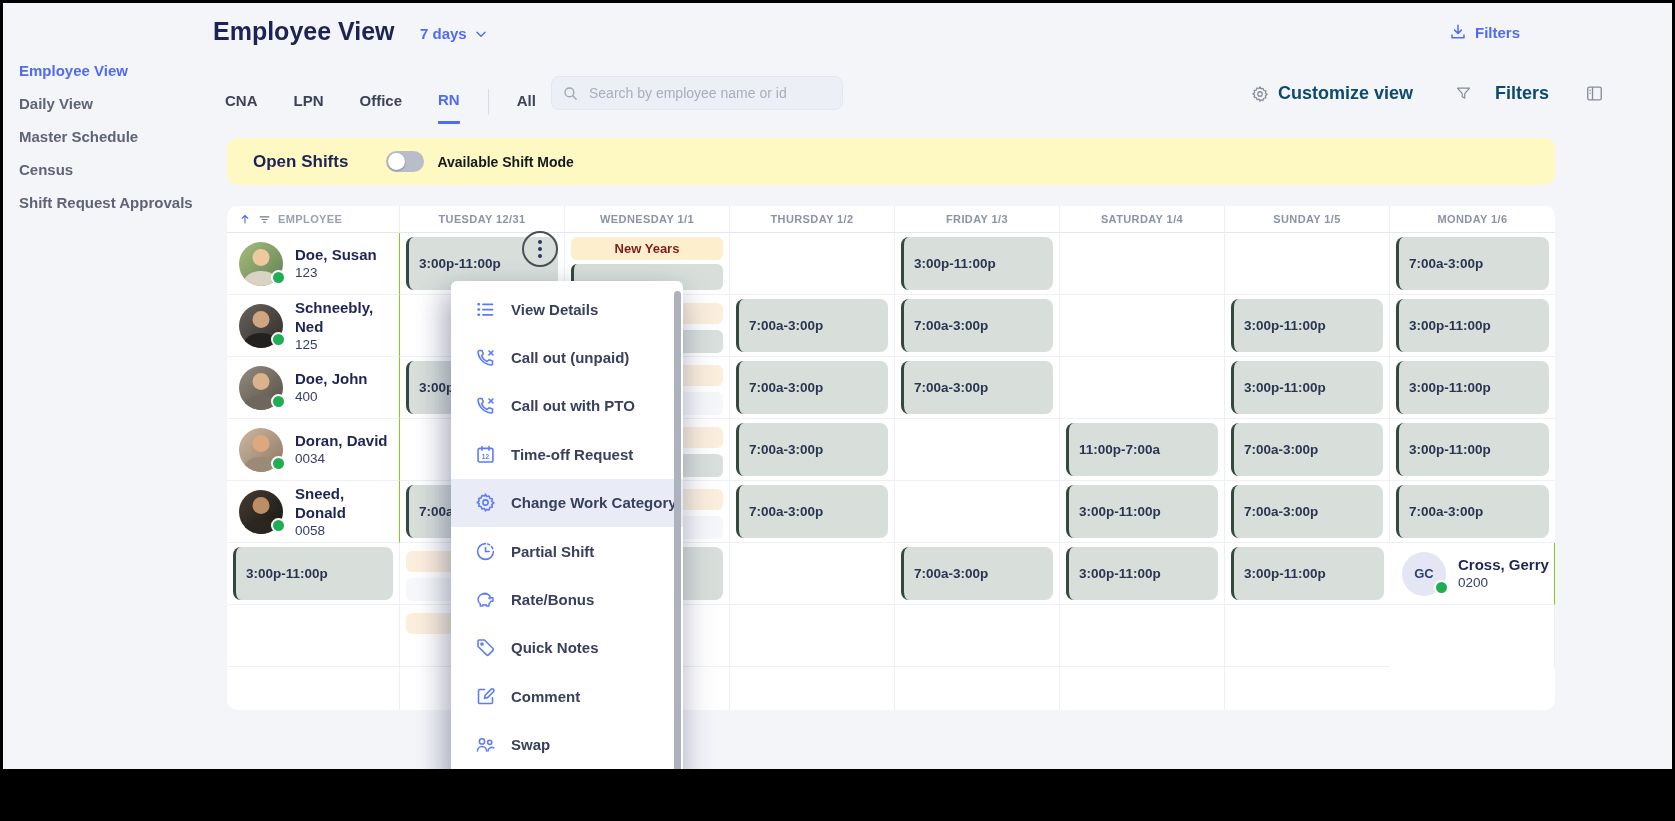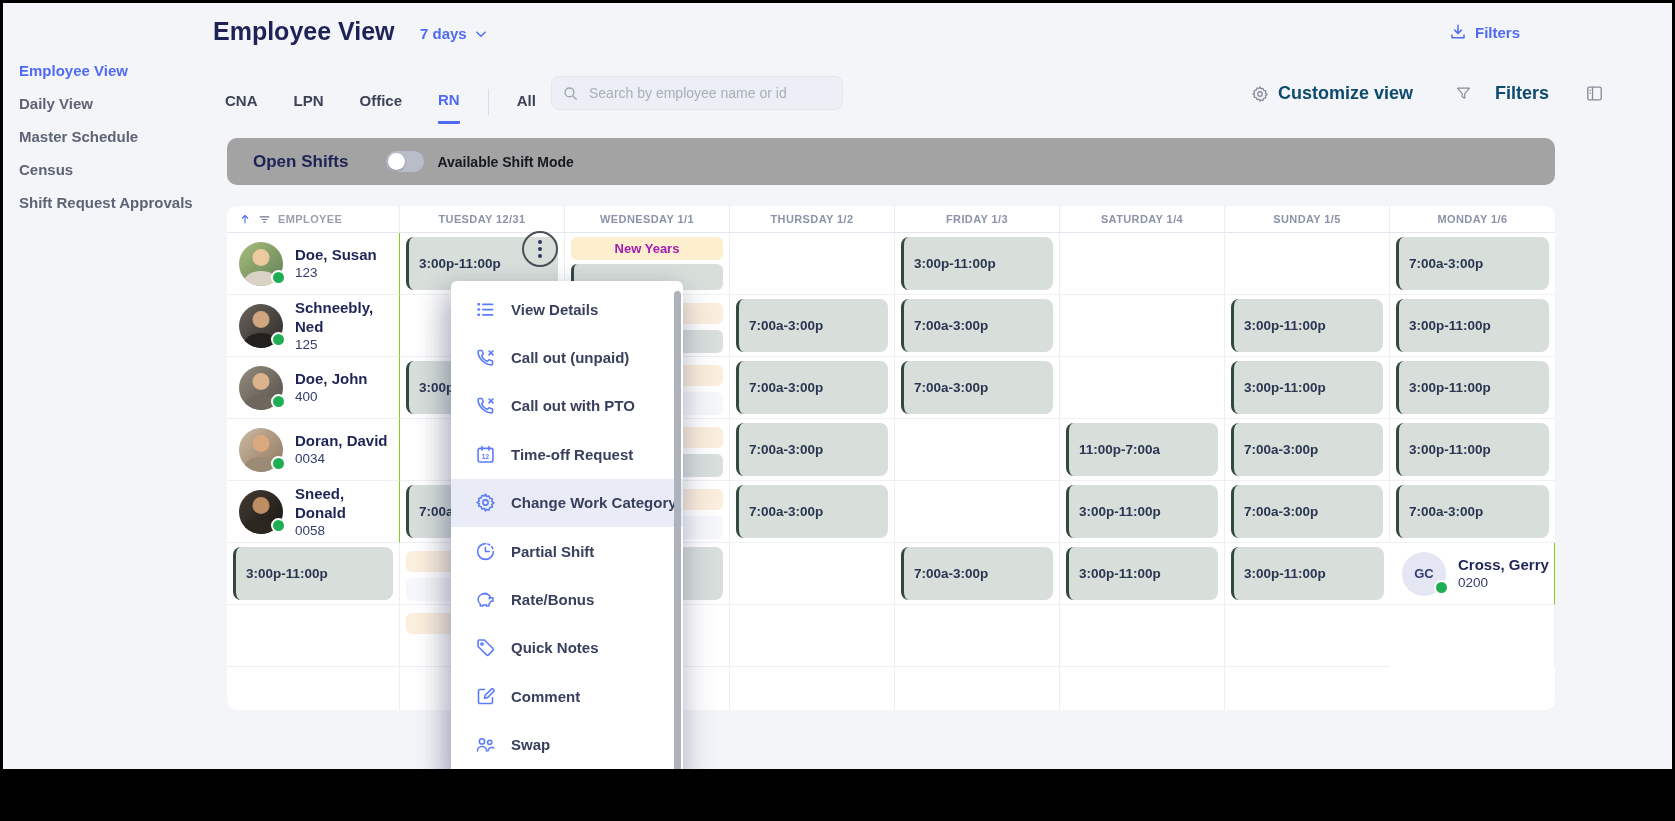--- a/index.html
+++ b/index.html
@@ -25,21 +25,21 @@
   .tab-divider{width:1px;height:26px;background:#d9dce6;margin:0 -8px 10px -8px;}
   .search{position:absolute;left:548px;top:73px;width:292px;height:34px;background:#edeff6;border:1px solid #e3e6ef;border-radius:8px;display:flex;align-items:center;padding:0 10px;box-sizing:border-box;}
   .search input{border:none;outline:none;background:transparent;font-size:14px;color:#5a6070;width:100%;font-family:"Liberation Sans",sans-serif;}
   .search input::placeholder{color:#a9aebc;}
   .right-ctls{position:absolute;left:1248px;top:80px;display:flex;align-items:center;}
   .ctl{display:flex;align-items:center;gap:9px;font-size:18px;font-weight:700;color:#0c4a6e;cursor:pointer;}
   .ctl + .ctl{margin-left:42px;gap:23px;}
   .panel-btn{margin-left:36px;cursor:pointer;display:flex;}
 
   
-  .openshifts{position:absolute;left:224px;top:135px;width:1328px;height:47px;background:#a3a3a3;border-radius:10px;display:flex;align-items:center;padding-left:26px;box-sizing:border-box;}
+  .openshifts{position:absolute;left:224px;top:135px;width:1328px;height:47px;background:#fef9c3;border-radius:10px;display:flex;align-items:center;padding-left:26px;box-sizing:border-box;}
   .openshifts .os-title{font-size:17px;font-weight:700;color:#1e2357;}
   .toggle{width:38px;height:21px;border-radius:11px;background:#b9bcc9;position:relative;margin-left:38px;cursor:pointer;flex:none;}
   .toggle .knob{position:absolute;left:2px;top:2px;width:17px;height:17px;border-radius:50%;background:#fff;box-shadow:0 1px 2px rgba(0,0,0,.25);}
   .os-label{margin-left:13px;font-size:14px;font-weight:600;color:#14181f;}
 
   
   .table{position:absolute;left:224px;top:203px;width:1328px;height:504px;background:#fff;border-radius:10px;overflow:hidden;
          display:grid;grid-template-columns:173px repeat(7,165px);grid-template-rows:27px repeat(7,62px) 1fr;}
   .hcell{border-bottom:1px solid #e4e7ef;border-right:1px solid #edeff5;display:flex;align-items:center;justify-content:center;
          font-size:11px;font-weight:700;color:#8b93a9;letter-spacing:.4px;}
@@ -62,21 +62,21 @@
   .av6{background:linear-gradient(135deg,#85a276,#4e6b45);--skin:#cfa67f;--body:#5d7a52;}
   .pdot{position:absolute;left:44px;top:37px;width:11px;height:11px;border-radius:50%;background:#1fae53;border:2px solid #fff;}
   .ename{font-size:15px;font-weight:700;color:#1e2556;line-height:19px;}
   .eid{font-size:13.5px;color:#333d6e;line-height:18px;}
   .shift{position:absolute;left:6px;right:6px;top:4px;bottom:4px;background:#d8dfdb;border-left:3px solid #33493d;border-radius:8px;
          display:flex;align-items:center;padding-left:10px;font-size:13.5px;font-weight:700;color:#2a3550;cursor:pointer;box-sizing:border-box;}
   .kebab-wrap{position:absolute;right:6px;top:-2px;width:36px;height:36px;border:2.5px solid #4a4f57;border-radius:50%;display:flex;align-items:center;justify-content:center;box-sizing:border-box;cursor:pointer;background:transparent;}
   .kebab{display:flex;flex-direction:column;gap:3px;}
   .kebab i{width:4px;height:4px;border-radius:50%;background:#2c3765;}
   .holiday-badge{position:absolute;left:6px;right:6px;top:4px;height:23px;background:#fdeecd;border-radius:6px;display:flex;align-items:center;justify-content:center;
-                 color:#a21caf;font-size:13px;font-weight:700;}
+                 color:#7f1d1d;font-size:13px;font-weight:700;}
   .pill{position:absolute;left:6px;right:6px;border-radius:6px;}
   .pill.holiday{top:8px;height:21px;background:#fbeedd;}
   .pill.shift2{top:35px;height:23px;background:#d9dfdc;}
   .pill.shift-r0{top:31px;height:26px;background:#d8dfdb;border-left:3px solid #33493d;}
   .pill.ghost{top:35px;height:23px;background:#f6f7fa;}
 
   
   .budget{position:absolute;left:224px;top:719px;width:1328px;height:47px;background:#fff;border-radius:10px;display:flex;align-items:center;padding-left:28px;box-sizing:border-box;}
   .budget a{color:#4f6bf5;font-size:15px;font-weight:700;text-decoration:none;cursor:pointer;}
 

